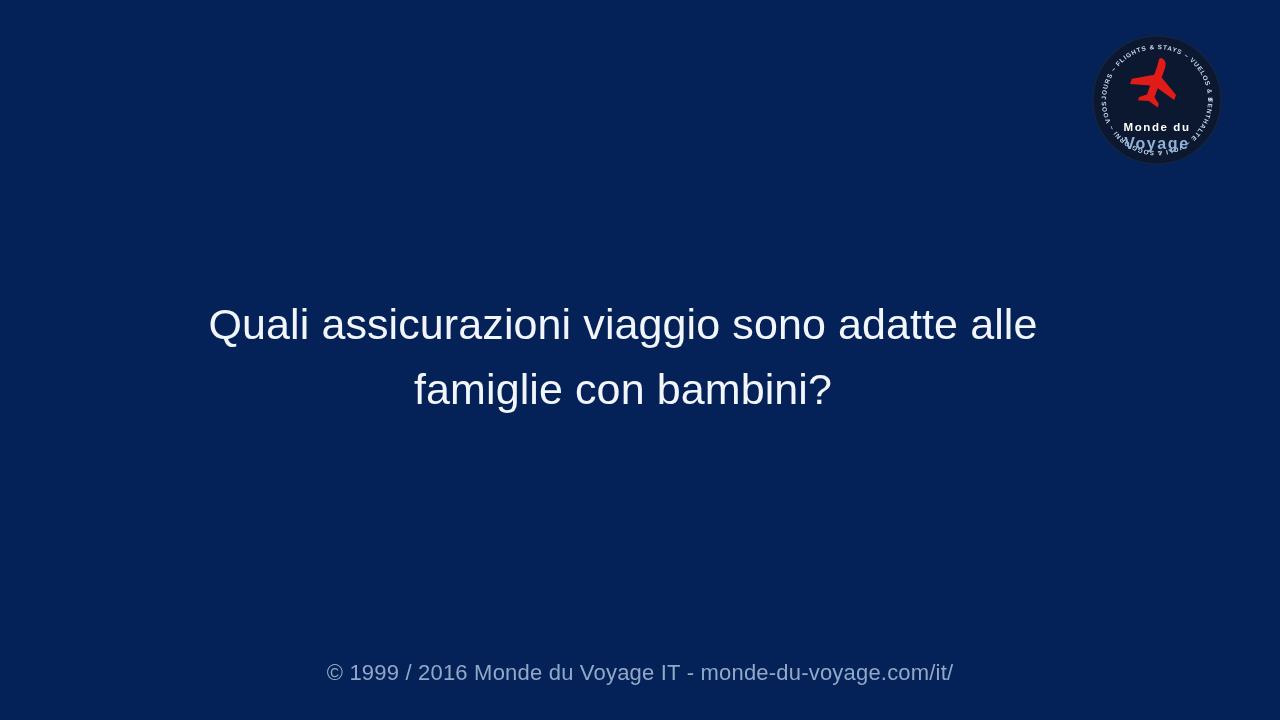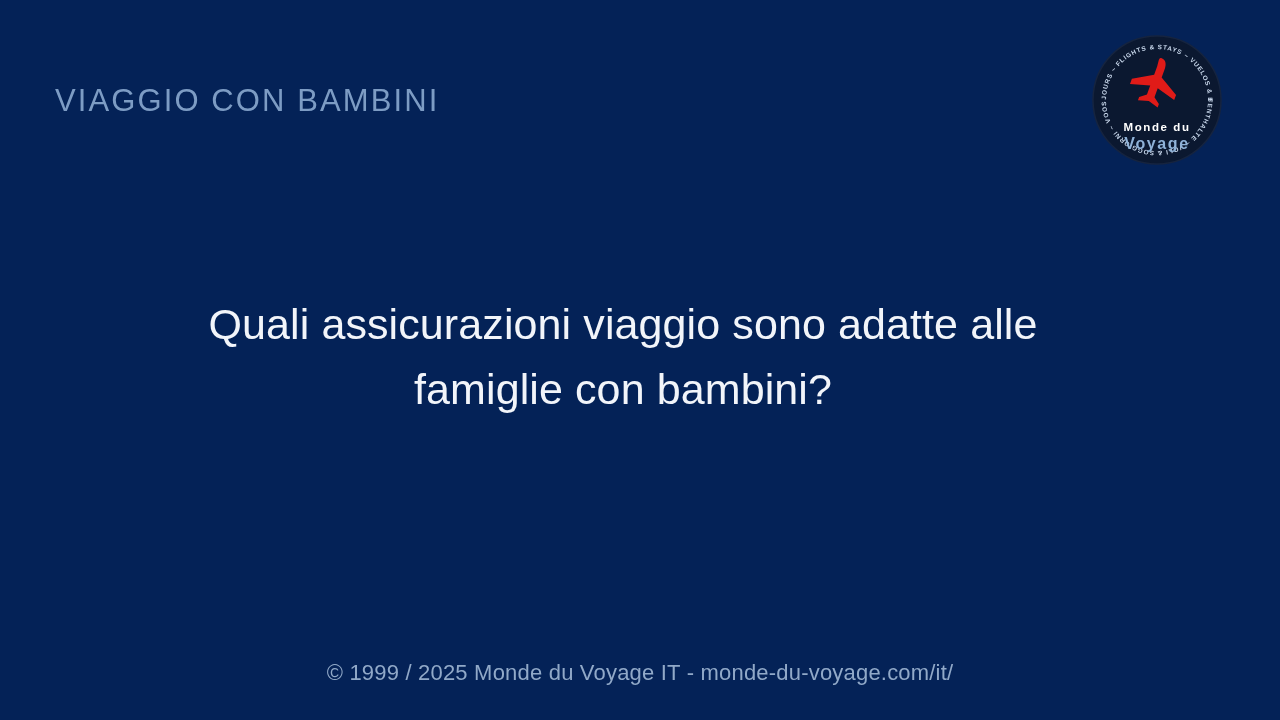--- a/index.html
+++ b/index.html
@@ -83,21 +83,20 @@
     font-weight: 400;
     color: #91a9c8;
     letter-spacing: 0.2px;
   }
 </style>
 </head>
 <body>
 
 <div class="header">
 
-  <div class="kicker">VIAGGIO CON BAMBINI</div>
 
   <div class="logo">
     <svg class="logo-svg" viewBox="0 0 130 130" xmlns="http://www.w3.org/2000/svg">
       <defs>
         <path id="ringTop" d="M 65,65 m -51,0 a 51,51 0 0 1 102,0" fill="none"></path>
         <path id="ringBottom" d="M 65,65 m 51,0 a 51,51 0 0 1 -102,0" fill="none"></path>
       </defs>
 
       <circle cx="65" cy="65" r="64" fill="#0b1830"></circle>
       <circle cx="65" cy="65" r="64" fill="none" stroke="#16243f" stroke-width="1.5"></circle>
@@ -125,14 +124,14 @@
       <text x="65" y="114" text-anchor="middle" font-family="Liberation Sans, sans-serif" font-size="16" font-weight="bold" letter-spacing="1.6" fill="#8fb2d8">Voyage</text>
     </svg>
   </div>
 </div>
 
 <div class="main">
   <h1 class="headline">Quali assicurazioni viaggio sono adatte alle famiglie con bambini?</h1>
 </div>
 
 <div class="footer">
-  <span class="footer-text">© 1999 / 2025 Monde du Voyage IT - monde-du-voyage.com/it/</span>
+  <span class="footer-text">© 1999 / 2016 Monde du Voyage IT - monde-du-voyage.com/it/</span>
 </div>
 
 </body></html>

